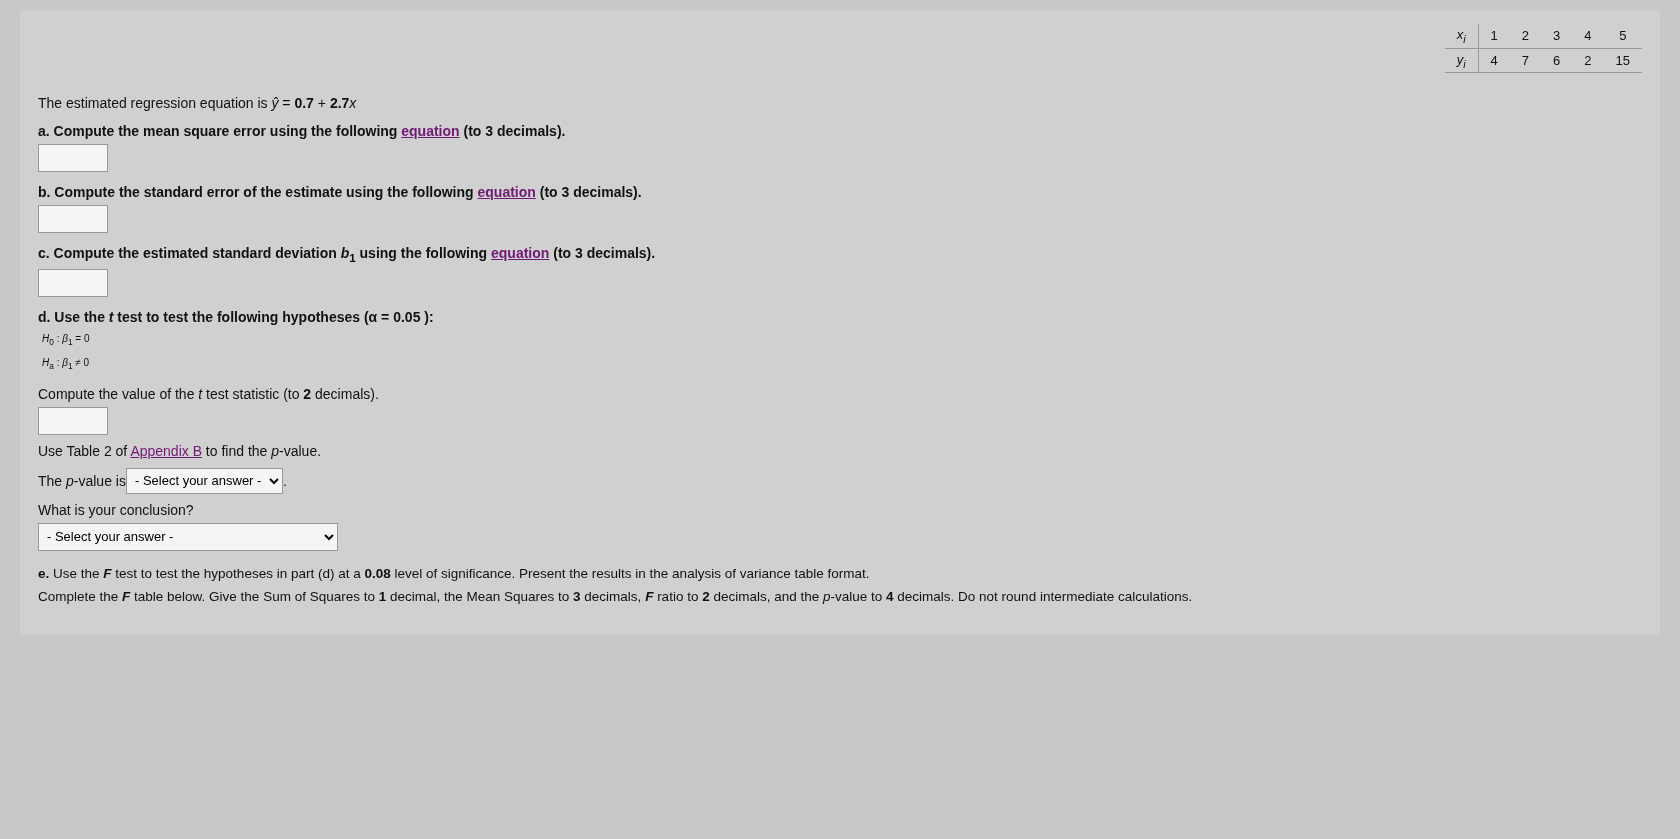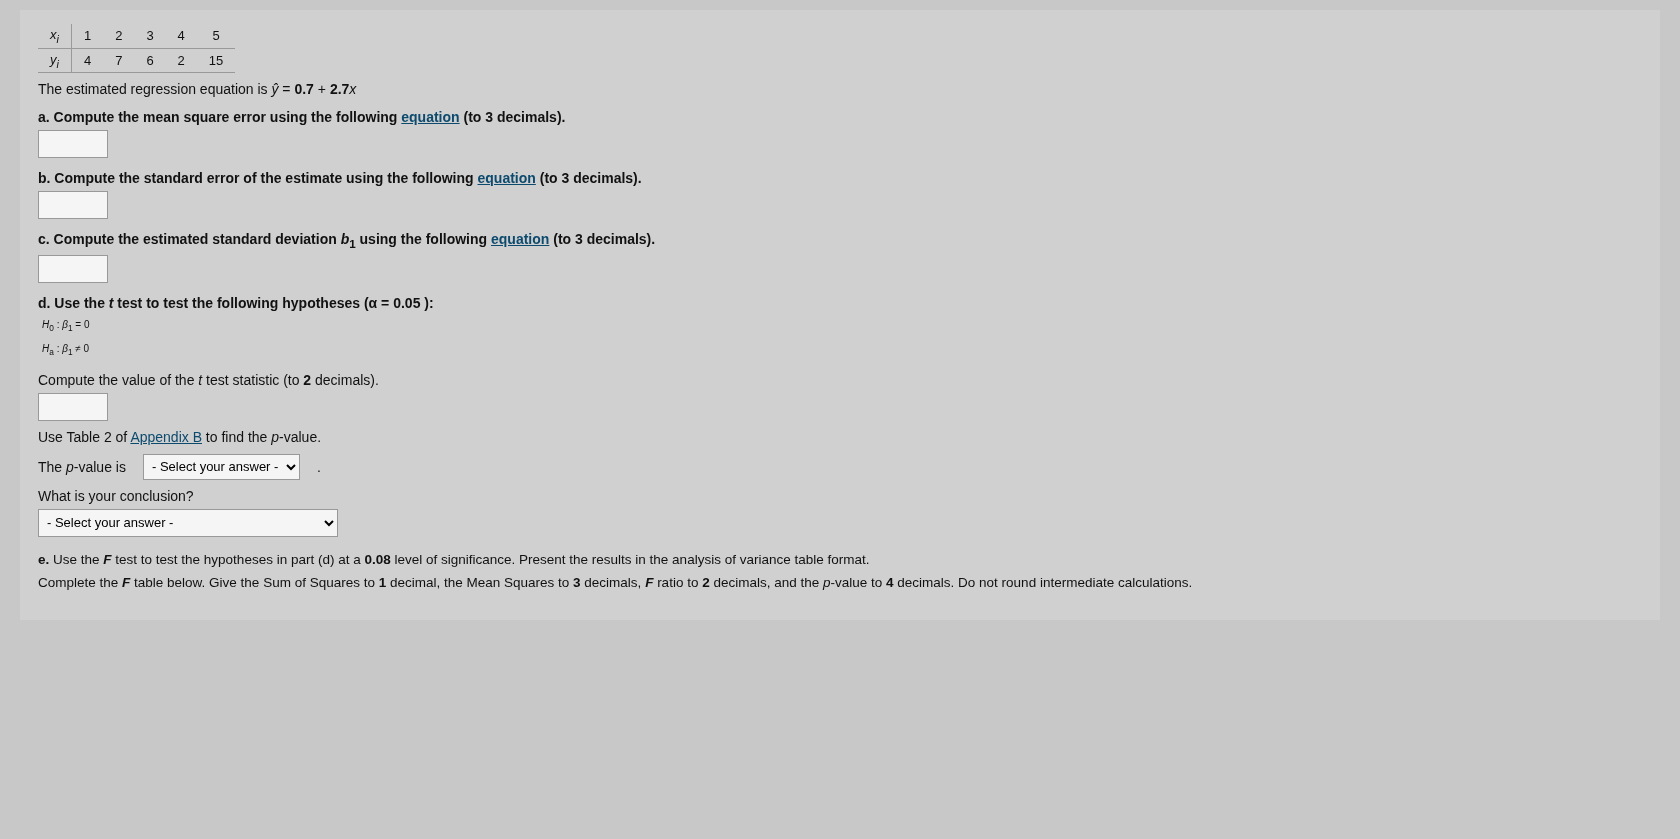--- a/index.html
+++ b/index.html
@@ -20,22 +20,22 @@
       background: #d0d0d0;
       padding: 14px 18px;
       max-width: 1640px;
     }
     .intro {
       font-size: 14px;
       margin-bottom: 14px;
     }
     .data-table-wrapper {
       display: flex;
-      justify-content: flex-start;
-      margin-bottom: 8px;
+      justify-content: flex-end;
+      margin-bottom: 22px;
     }
     .data-table {
       border-collapse: collapse;
       font-size: 13px;
     }
     .data-table td {
       padding: 3px 12px;
       border-bottom: 1px solid #999;
       text-align: center;
     }
@@ -73,21 +73,21 @@
       margin: 6px 4px;
       line-height: 1.6;
     }
     .inline-text {
       font-size: 14px;
       margin-bottom: 5px;
     }
     .select-inline {
       display: inline-flex;
       align-items: center;
-      gap: 17px;
+      gap: 0;
     }
     select {
       height: 26px;
       font-size: 13px;
       border: 1px solid #999;
       background: #f5f5f5;
       padding: 2px 4px;
       cursor: pointer;
     }
     .conclusion-row {
@@ -109,21 +109,21 @@
       font-weight: bold;
     }
     .italic {
       font-style: italic;
     }
     .math-italic {
       font-style: italic;
       font-weight: bold;
     }
     .blue-link {
-      color: #0c4a6e;
+      color: #701a75;
       text-decoration: underline;
       cursor: pointer;
     }
     .part-e {
       font-size: 13.5px;
       margin-top: 10px;
       line-height: 1.7;
     }
   </style>
 </head>

